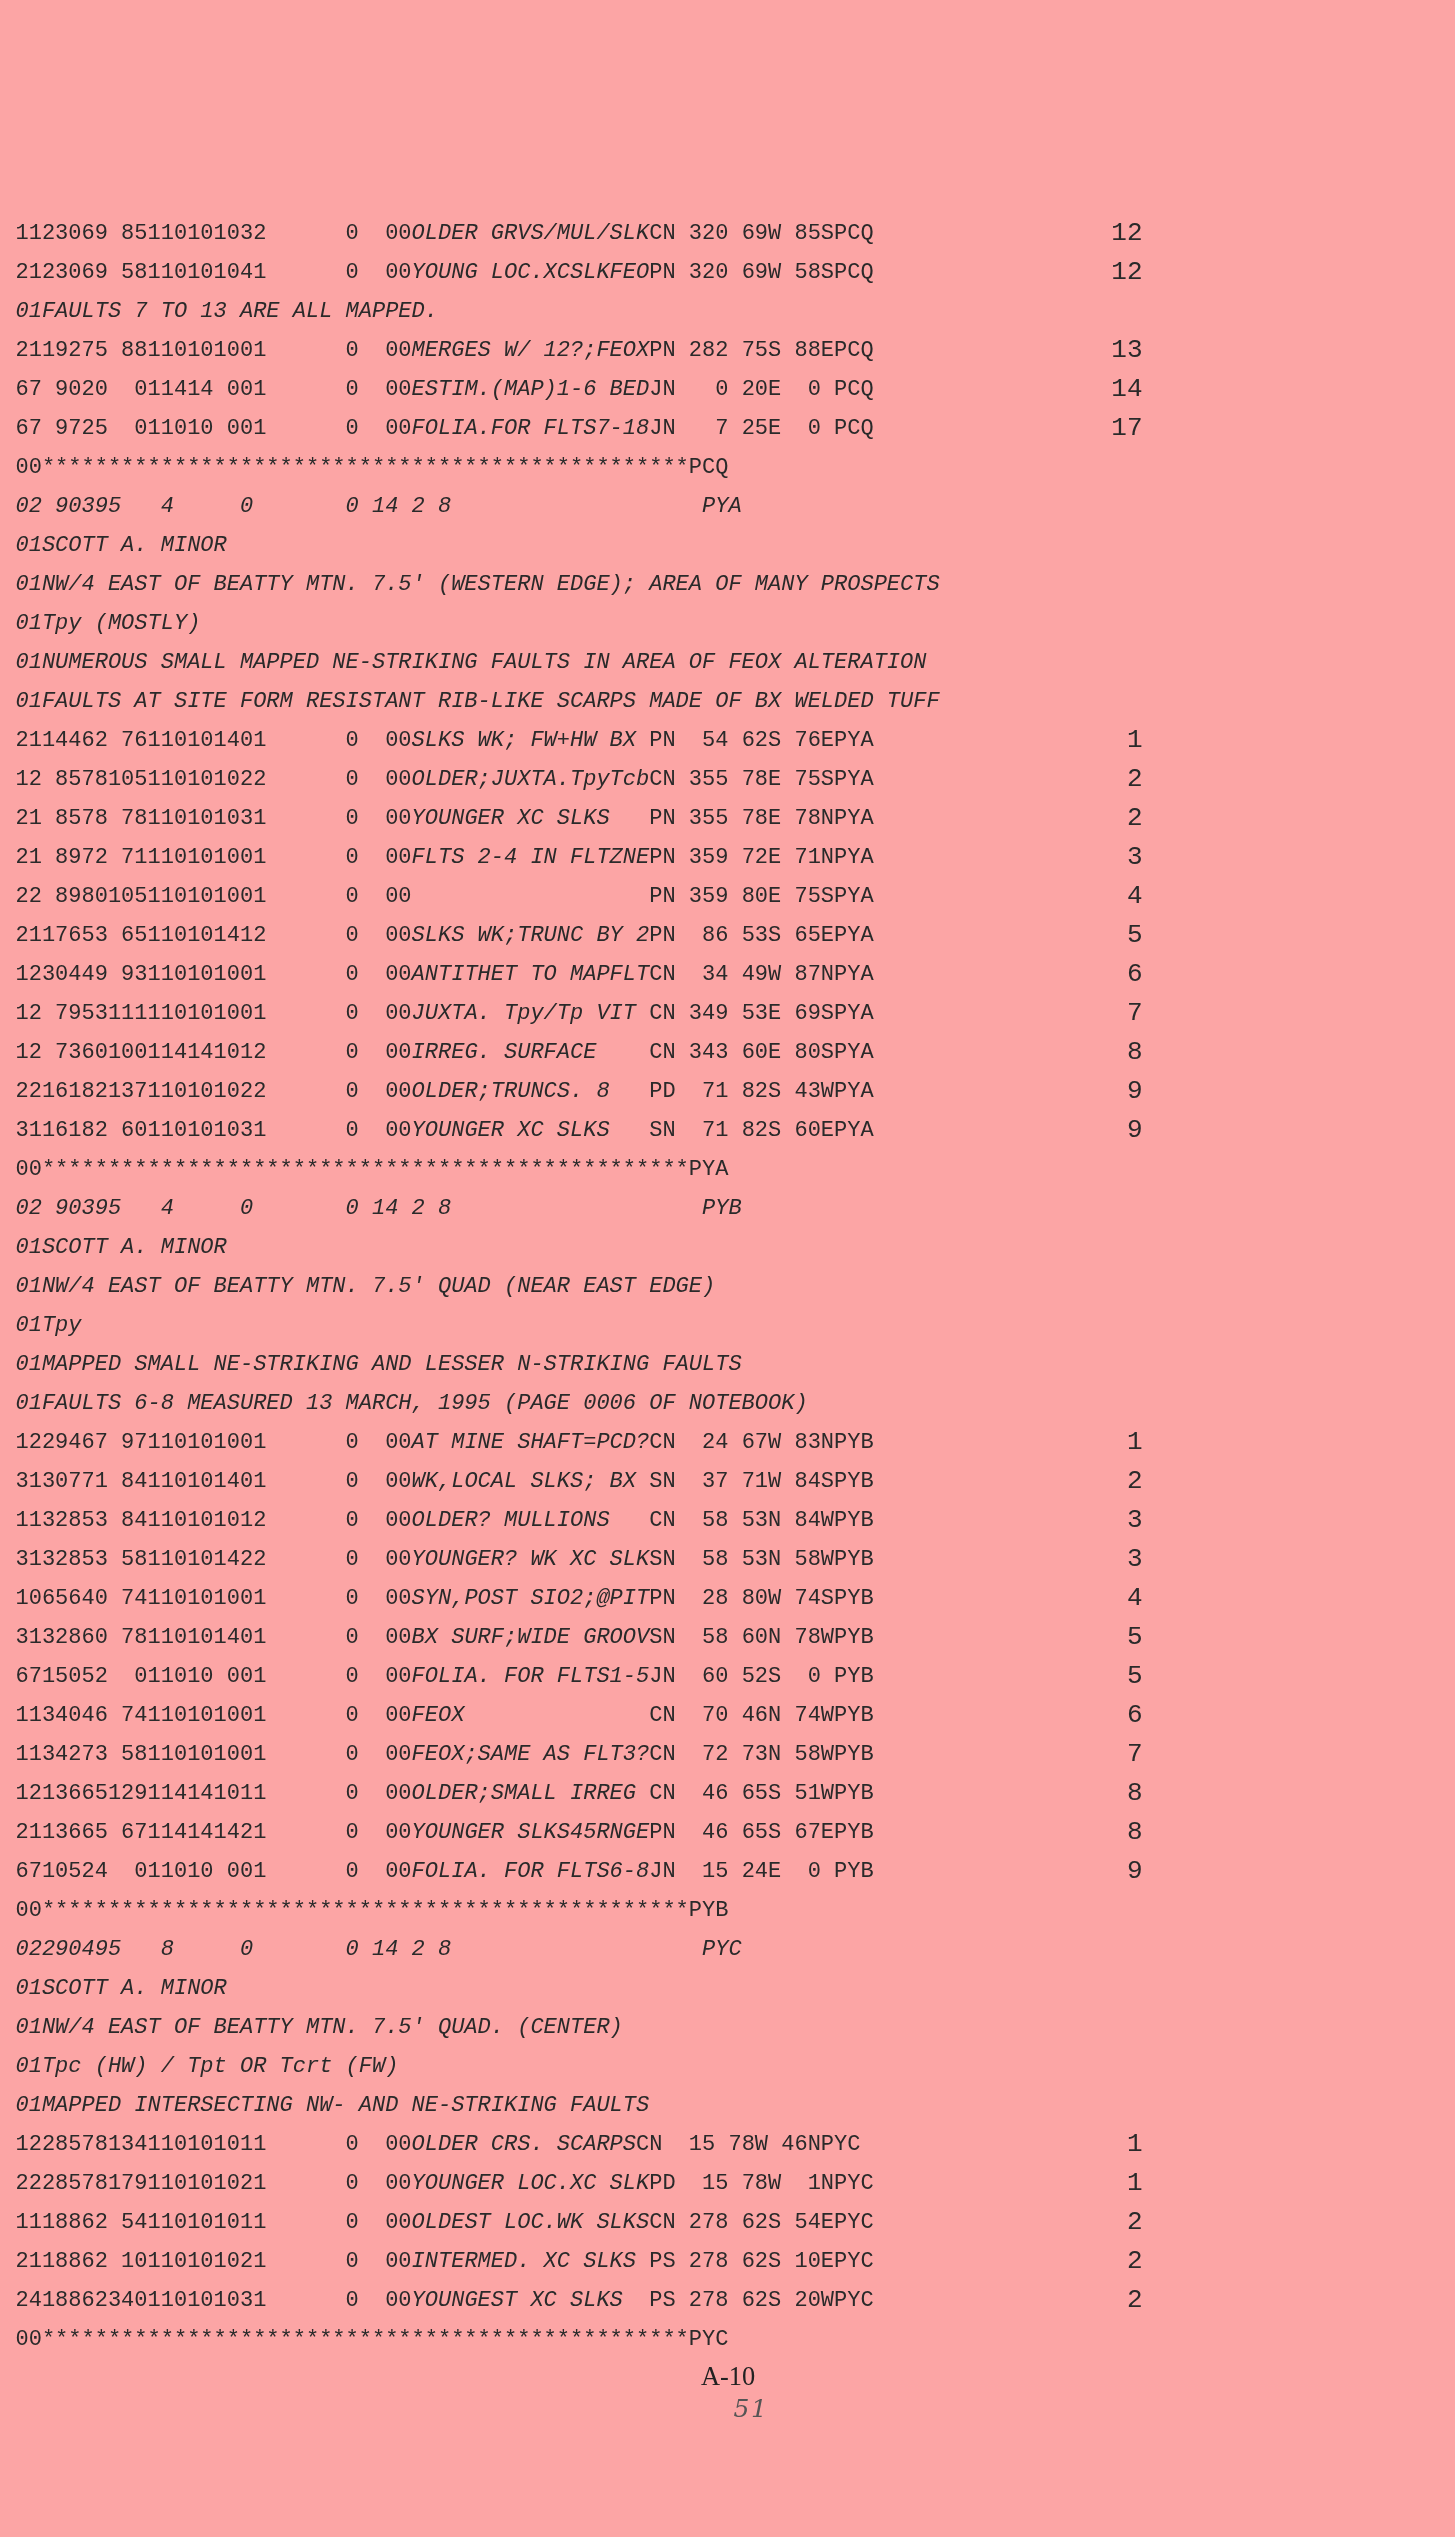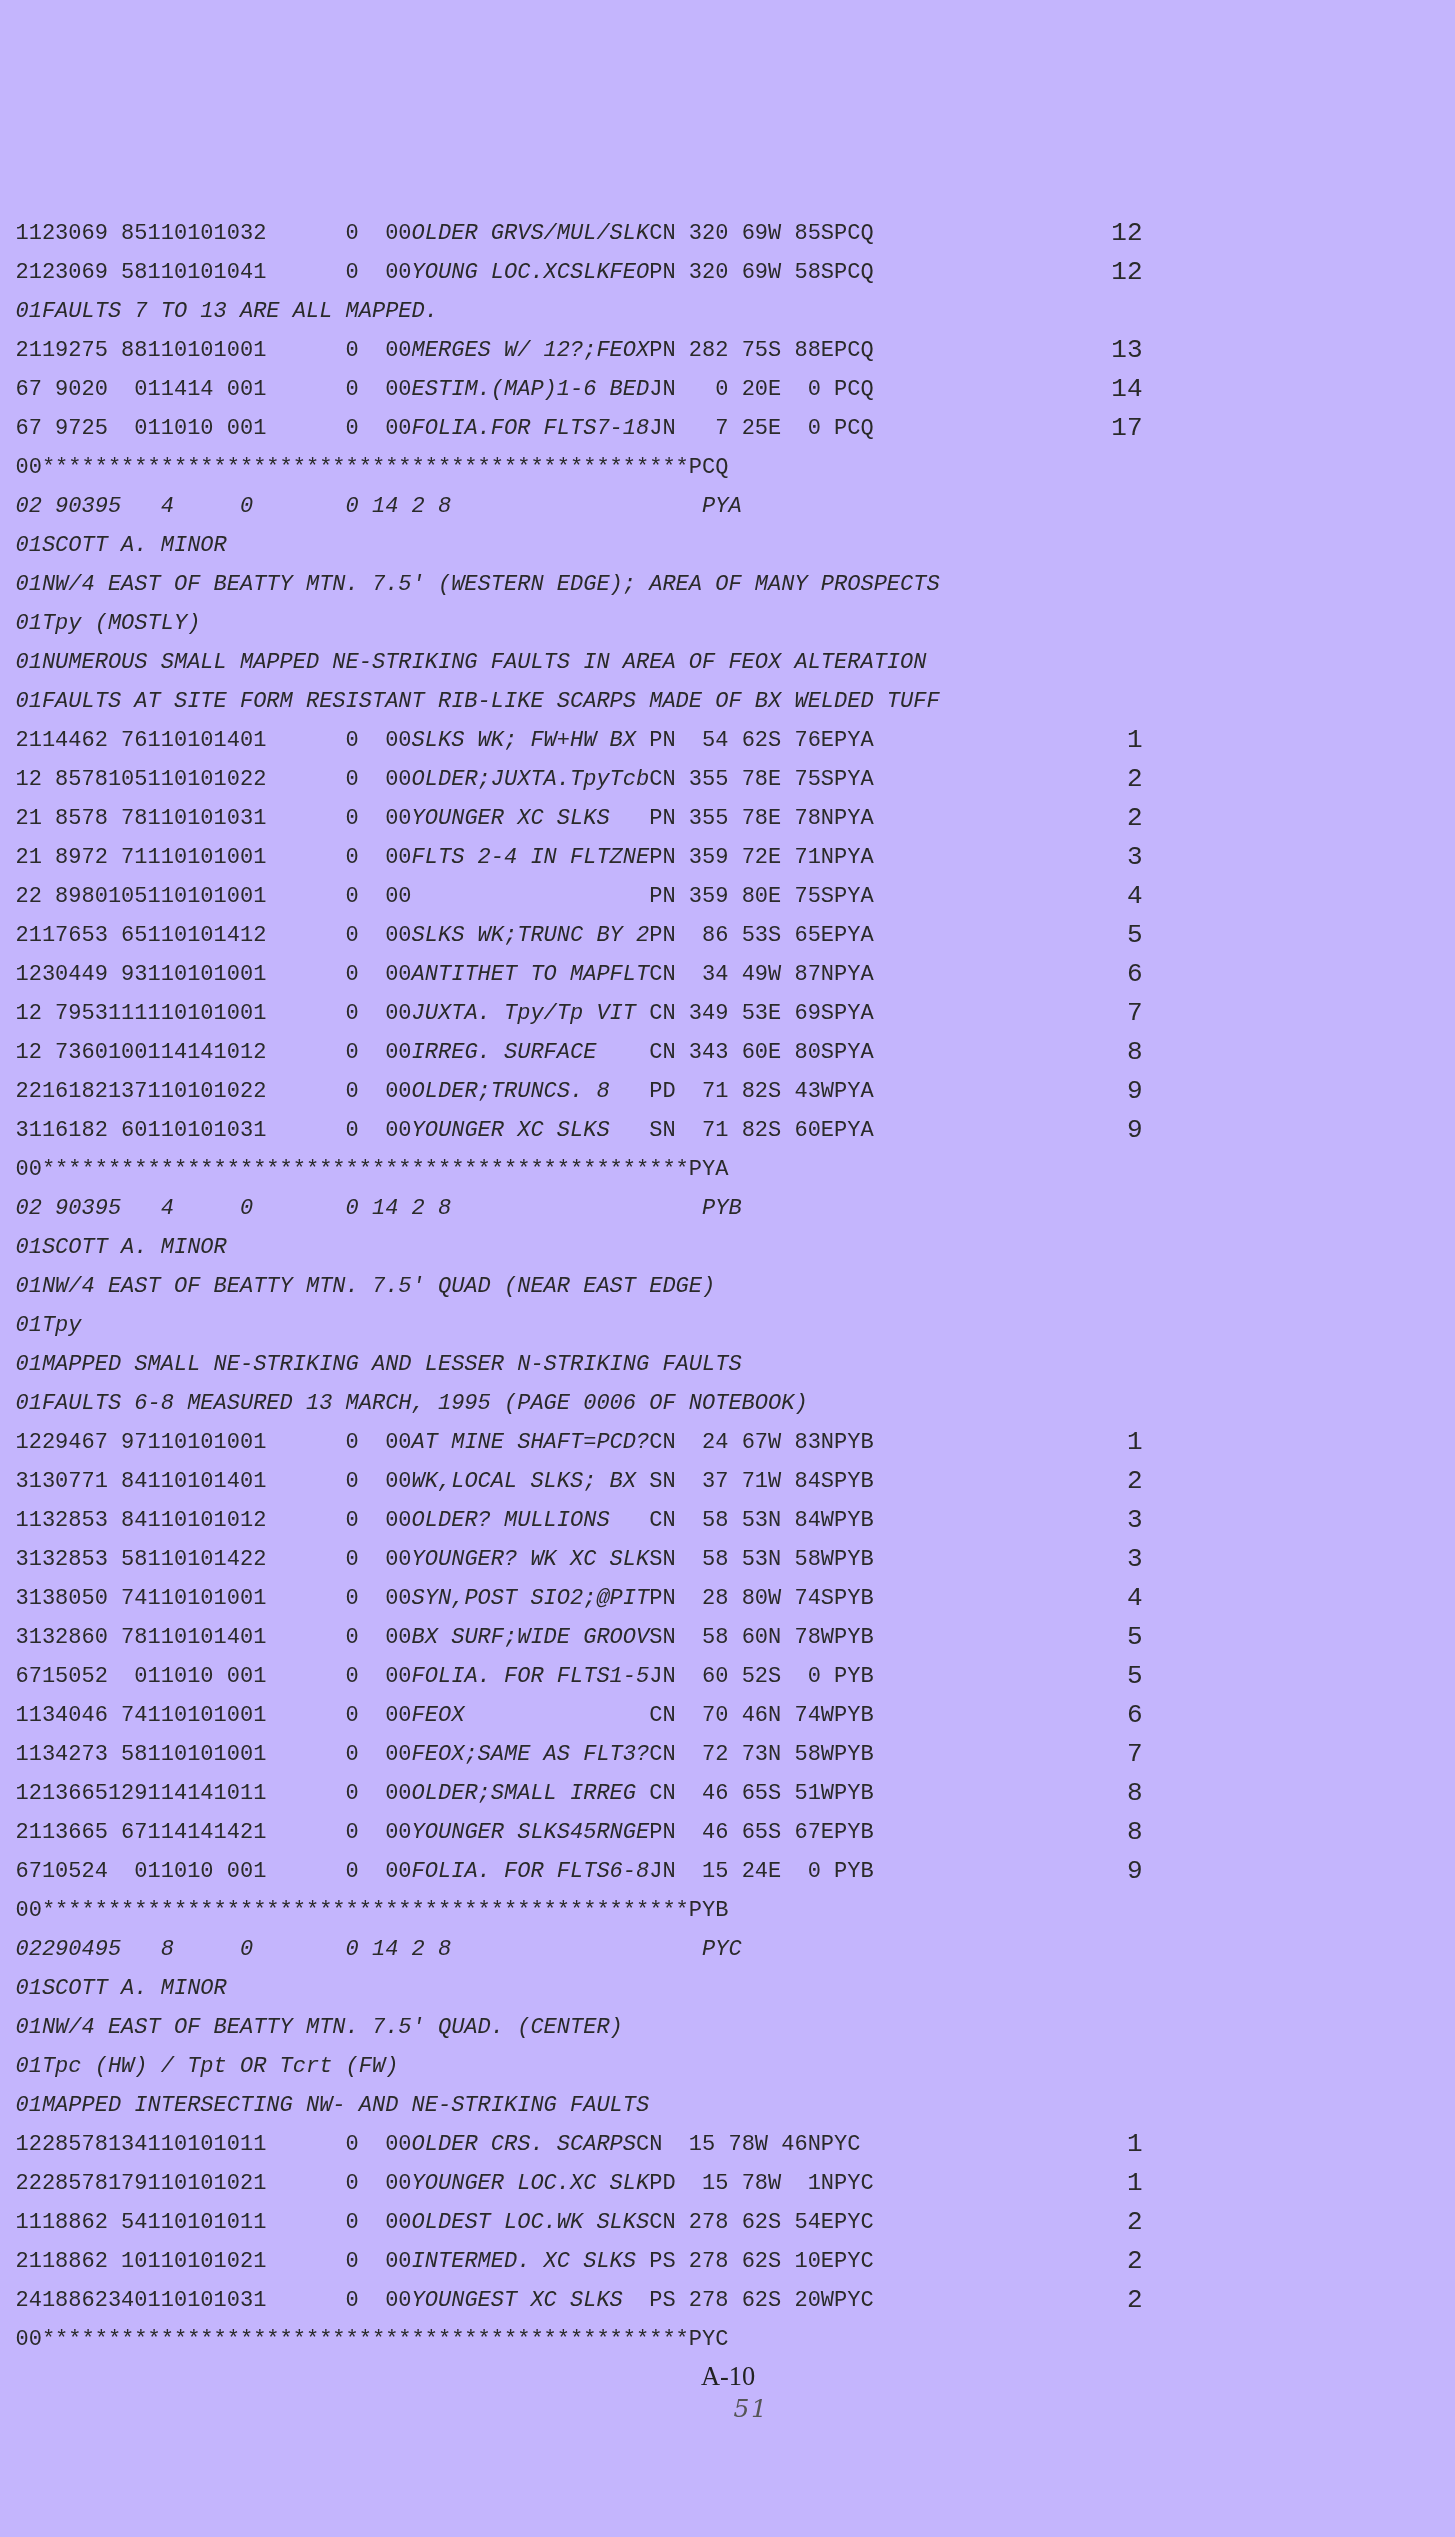--- a/index.html
+++ b/index.html
@@ -1,17 +1,17 @@
 <!DOCTYPE html>
 <html style="font-size:12.4px"><head>
 <meta charset="utf-8">
 <style>
   html, body { margin: 0; padding: 0; background: #ffffff; }
   body { width: 1456px; height: 2538px; position: relative; overflow: hidden; color: #2a2a2a; }
-  .page { position: absolute; left: 0; top: 0; width: 1456px; height: 2538px; background: #c4b5fd; }
+  .page { position: absolute; left: 0; top: 0; width: 1456px; height: 2538px; background: #fca5a5; }
   .listing { position: absolute; left: 15.5px; top: 214px; margin: 0; }
   .line {
     height: 39px; line-height: 39px; white-space: pre;
     font-family: "Liberation Mono", "DejaVu Sans Mono", monospace;
     font-size: 22px; letter-spacing: 0px; position: relative;
   }
   .it { font-style: italic; }
   .seq { position: absolute; left: 1080px; top: 0; width: 47px; text-align: right;
          font-family: "Liberation Mono", monospace; font-size: 26px; font-style: normal; }
   .footer { position: absolute; left: 0; width: 1456px; text-align: center; }
@@ -51,21 +51,21 @@
       <div class="line it">02 90395   4     0       0 14 2 8                   PYB</div>
       <div class="line it">01SCOTT A. MINOR</div>
       <div class="line it">01NW/4 EAST OF BEATTY MTN. 7.5' QUAD (NEAR EAST EDGE)</div>
       <div class="line it">01Tpy</div>
       <div class="line it">01MAPPED SMALL NE-STRIKING AND LESSER N-STRIKING FAULTS</div>
       <div class="line it">01FAULTS 6-8 MEASURED 13 MARCH, 1995 (PAGE 0006 OF NOTEBOOK)</div>
       <div class="line"><span>1229467 97110101001      0  00</span><span class="it">AT MINE SHAFT=PCD?</span><span>CN  24 67W 83NPYB</span><span class="seq">1</span></div>
       <div class="line"><span>3130771 84110101401      0  00</span><span class="it">WK,LOCAL SLKS; BX </span><span>SN  37 71W 84SPYB</span><span class="seq">2</span></div>
       <div class="line"><span>1132853 84110101012      0  00</span><span class="it">OLDER? MULLIONS   </span><span>CN  58 53N 84WPYB</span><span class="seq">3</span></div>
       <div class="line"><span>3132853 58110101422      0  00</span><span class="it">YOUNGER? WK XC SLK</span><span>SN  58 53N 58WPYB</span><span class="seq">3</span></div>
-      <div class="line"><span>3138050 74110101001      0  00</span><span class="it">SYN,POST SIO2;@PIT</span><span>PN  28 80W 74SPYB</span><span class="seq">4</span></div>
+      <div class="line"><span>1065640 74110101001      0  00</span><span class="it">SYN,POST SIO2;@PIT</span><span>PN  28 80W 74SPYB</span><span class="seq">4</span></div>
       <div class="line"><span>3132860 78110101401      0  00</span><span class="it">BX SURF;WIDE GROOV</span><span>SN  58 60N 78WPYB</span><span class="seq">5</span></div>
       <div class="line"><span>6715052  011010 001      0  00</span><span class="it">FOLIA. FOR FLTS1-5</span><span>JN  60 52S  0 PYB</span><span class="seq">5</span></div>
       <div class="line"><span>1134046 74110101001      0  00</span><span class="it">FEOX              </span><span>CN  70 46N 74WPYB</span><span class="seq">6</span></div>
       <div class="line"><span>1134273 58110101001      0  00</span><span class="it">FEOX;SAME AS FLT3?</span><span>CN  72 73N 58WPYB</span><span class="seq">7</span></div>
       <div class="line"><span>1213665129114141011      0  00</span><span class="it">OLDER;SMALL IRREG </span><span>CN  46 65S 51WPYB</span><span class="seq">8</span></div>
       <div class="line"><span>2113665 67114141421      0  00</span><span class="it">YOUNGER SLKS45RNGE</span><span>PN  46 65S 67EPYB</span><span class="seq">8</span></div>
       <div class="line"><span>6710524  011010 001      0  00</span><span class="it">FOLIA. FOR FLTS6-8</span><span>JN  15 24E  0 PYB</span><span class="seq">9</span></div>
       <div class="line">00*************************************************PYB</div>
       <div class="line it">02290495   8     0       0 14 2 8                   PYC</div>
       <div class="line it">01SCOTT A. MINOR</div>

